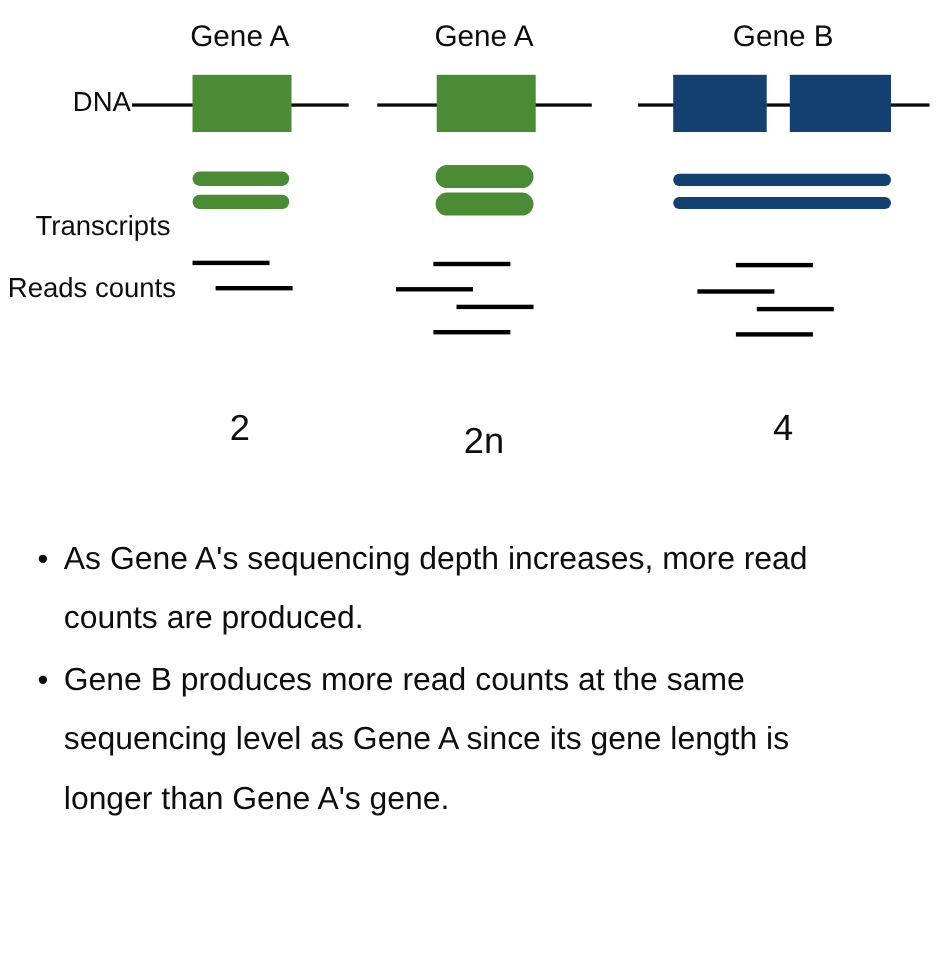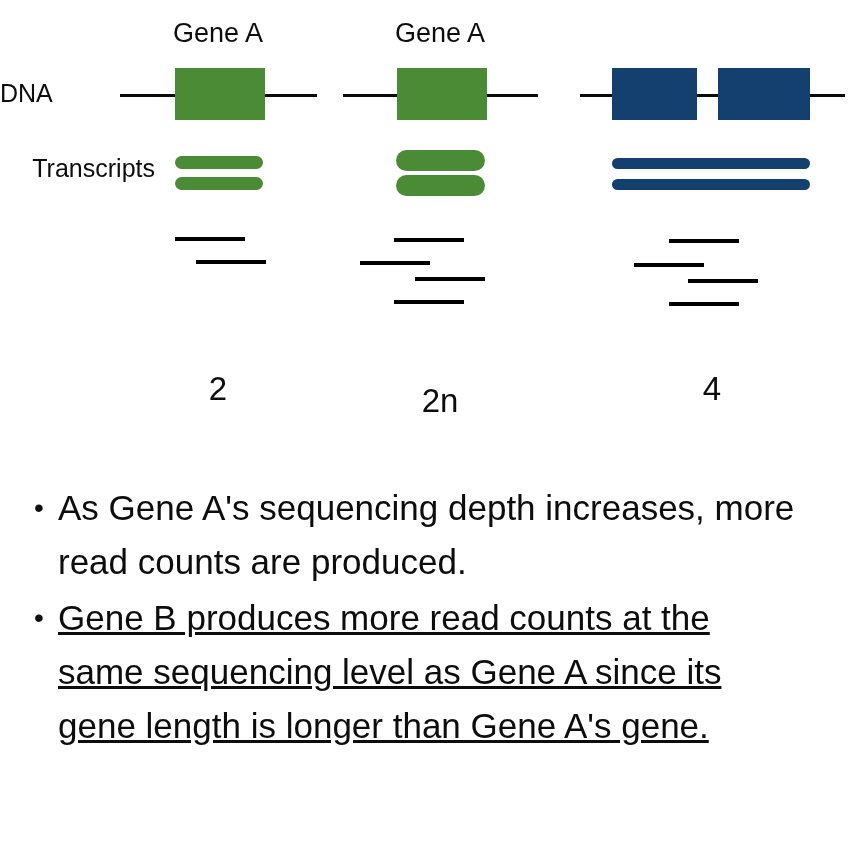--- a/index.html
+++ b/index.html
@@ -25,22 +25,22 @@
     color:#0d0d0d;
   }
 
   
   .row-label{
     font-size:25px;
     line-height:27px;
     white-space:nowrap;
     color:#0d0d0d;
   }
-  .row-label.dna{text-align:left;}
-  .row-label.transcripts{text-align:right;}
+  .row-label.dna{text-align:right;margin-left:22px;}
+  .row-label.transcripts{text-align:right;margin-top:38px;}
   .row-label.reads{text-align:right;}
   .row-label.abundance{
     font-size:20px;
     line-height:25px;
     text-align:center;
     white-space:normal;
   }
 
   
   .dna-line{
@@ -99,38 +99,40 @@
     flex:0 0 30px;
     font-size:28px;
     line-height:54px;
     text-align:left;
     padding-left:6px;
     box-sizing:border-box;
     color:#0d0d0d;
   }
   .bullet-text{
     flex:1 1 auto;
-    font-size:35px;
+    font-size:29px;
     line-height:54px;
     color:#0d0d0d;
     max-width:760px;
   }
 </style>
 </head>
 <body>
 
 <div id="stage">
 
   <div class="abs col-title" style="left:118px;top:20px;width:200px;">Gene A</div>
   <div class="abs col-title" style="left:340px;top:20px;width:200px;">Gene A</div>
+  <div class="abs col-title" style="left:612px;top:20px;width:200px;">Gene B</div>
 
   <div class="abs row-label dna" style="left:0px;top:80px;width:97px;">DNA</div>
 
   <div class="abs row-label transcripts" style="left:0px;top:155px;width:155px;">Transcripts</div>
 
+  <div class="abs row-label reads" style="left:0px;top:249px;width:160px;">Reads counts</div>
 
 
   <div class="dna-line" style="left:120px;top:94px;width:197px;"></div>
   <div class="dna-line" style="left:343px;top:94px;width:195px;"></div>
   <div class="dna-line" style="left:580px;top:94px;width:265px;"></div>
 
   <div class="exon green" style="left:175px;top:68px;width:90px;height:52px;"></div>
   <div class="exon green" style="left:397px;top:68px;width:90px;height:52px;"></div>
   <div class="exon blue" style="left:612px;top:68px;width:85px;height:52px;"></div>
   <div class="exon blue" style="left:718px;top:68px;width:92px;height:52px;"></div>
@@ -163,18 +165,18 @@
 
   <div id="bullets">
 
     <div class="bullet-item">
       <div class="bullet-dot">•</div>
       <div class="bullet-text" style="max-width:755px;">As Gene A's sequencing depth increases, more read counts are produced.</div>
     </div>
 
     <div class="bullet-item">
       <div class="bullet-dot">•</div>
-      <div class="bullet-text" style="max-width:730px;text-decoration:underline;">Gene B produces more read counts at the same sequencing level as Gene A since its gene length is longer than Gene A's gene.</div>
+      <div class="bullet-text" style="max-width:730px;">Gene B produces more read counts at the same sequencing level as Gene A since its gene length is longer than Gene A's gene.</div>
     </div>
 
   </div>
 
 </div>
 
 </body></html>

